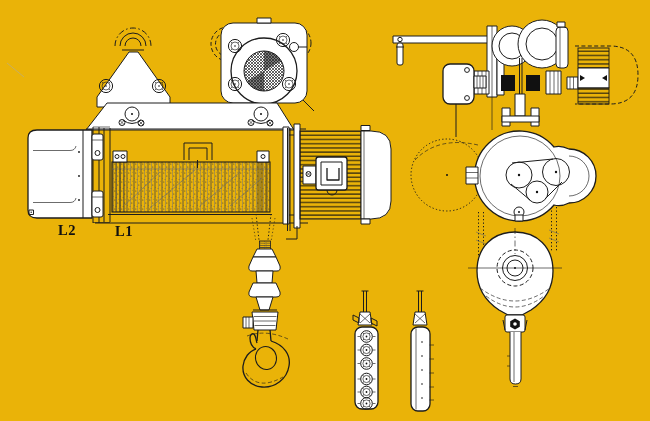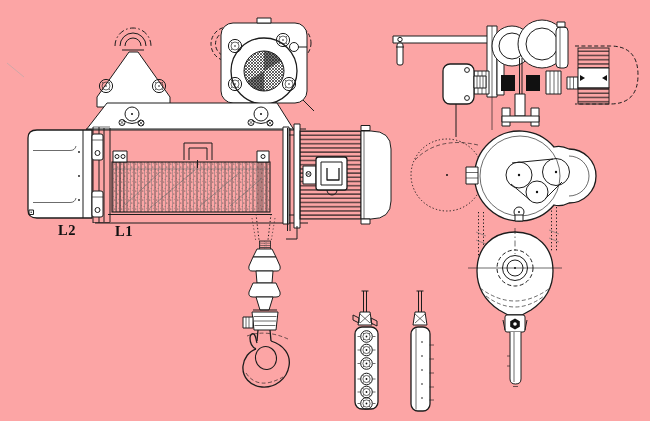--- a/index.html
+++ b/index.html
@@ -1,16 +1,16 @@
 <!DOCTYPE html>
 <html><head>
 <meta charset="utf-8">
 <style>
   html,body{margin:0;padding:0;background:#fff;}
-  #stage{position:relative;width:650px;height:421px;background:#fca5a5;overflow:hidden;
+  #stage{position:relative;width:650px;height:421px;background:#eab308;overflow:hidden;
          font-family:"Liberation Serif", serif;}
   svg{position:absolute;left:0;top:0;}
   .s  {fill:none;stroke:#1c1c1c;stroke-width:1;stroke-linejoin:round;stroke-linecap:butt;}
   .b  {fill:none;stroke:#1c1c1c;stroke-width:1.3;stroke-linejoin:round;}
   .w  {fill:#ffffff;stroke:#1c1c1c;stroke-width:1;stroke-linejoin:round;}
   .wb {fill:#ffffff;stroke:#1c1c1c;stroke-width:1.3;stroke-linejoin:round;}
   .t  {fill:none;stroke:#1c1c1c;stroke-width:.65;}
   .g  {fill:none;stroke:#6a6a6a;stroke-width:.6;}
   .dsh{stroke-dasharray:4 2.4;}
   .dd {stroke-dasharray:6 2.5 1.5 2.5;}

